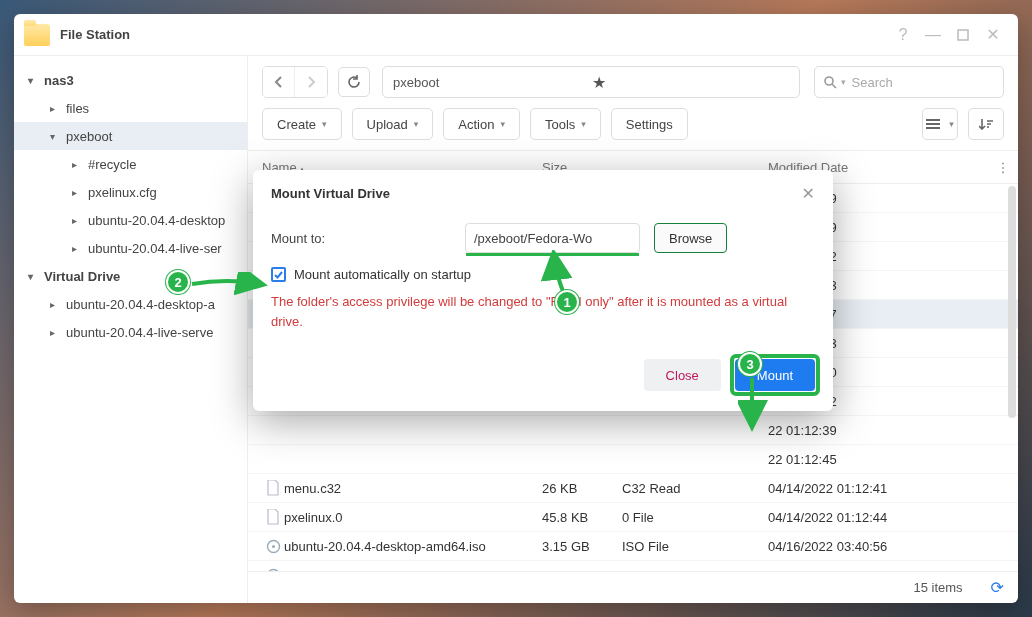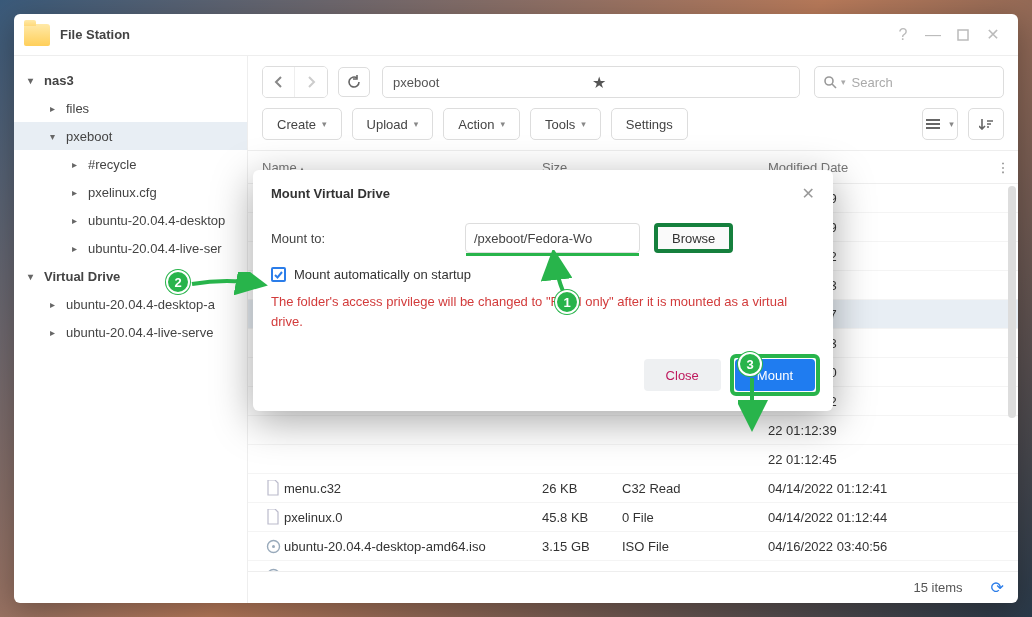--- a/index.html
+++ b/index.html
@@ -185,21 +185,21 @@
   .dlg-close{color:#999;font-size:16px;cursor:pointer;}
   .dlg-body{padding:10px 18px;}
   .formrow{display:flex;align-items:center;margin-bottom:14px;gap:14px;}
   .formrow .lbl{flex:0 0 180px;color:#444;}
   .textinput{
     flex:0 0 175px;height:30px;border:1px solid #ddd;border-radius:4px;
     padding:0 8px;display:flex;align-items:center;color:#444;
     position:relative;
   }
   .underline1{position:absolute;left:0;right:0;bottom:-4px;height:3px;background:#28b44b;}
-  .browse{height:30px;padding:0 14px;border:4px solid #15803d;border-radius:4px;background:#fafafa;display:flex;align-items:center;}
+  .browse{height:30px;padding:0 14px;border:1px solid #15803d;border-radius:4px;background:#fafafa;display:flex;align-items:center;}
   .chkrow{display:flex;align-items:center;gap:8px;margin-bottom:10px;}
   .chk{
     width:15px;height:15px;border:2px solid #2b7de9;border-radius:2px;
     display:flex;align-items:center;justify-content:center;
   }
   .chk svg{stroke:#2b7de9;}
   .warn{color:#d23b3b;line-height:1.5;margin-top:6px;}
   .dlg-foot{
     display:flex;justify-content:flex-end;gap:14px;
     padding:18px 18px 6px 18px;

